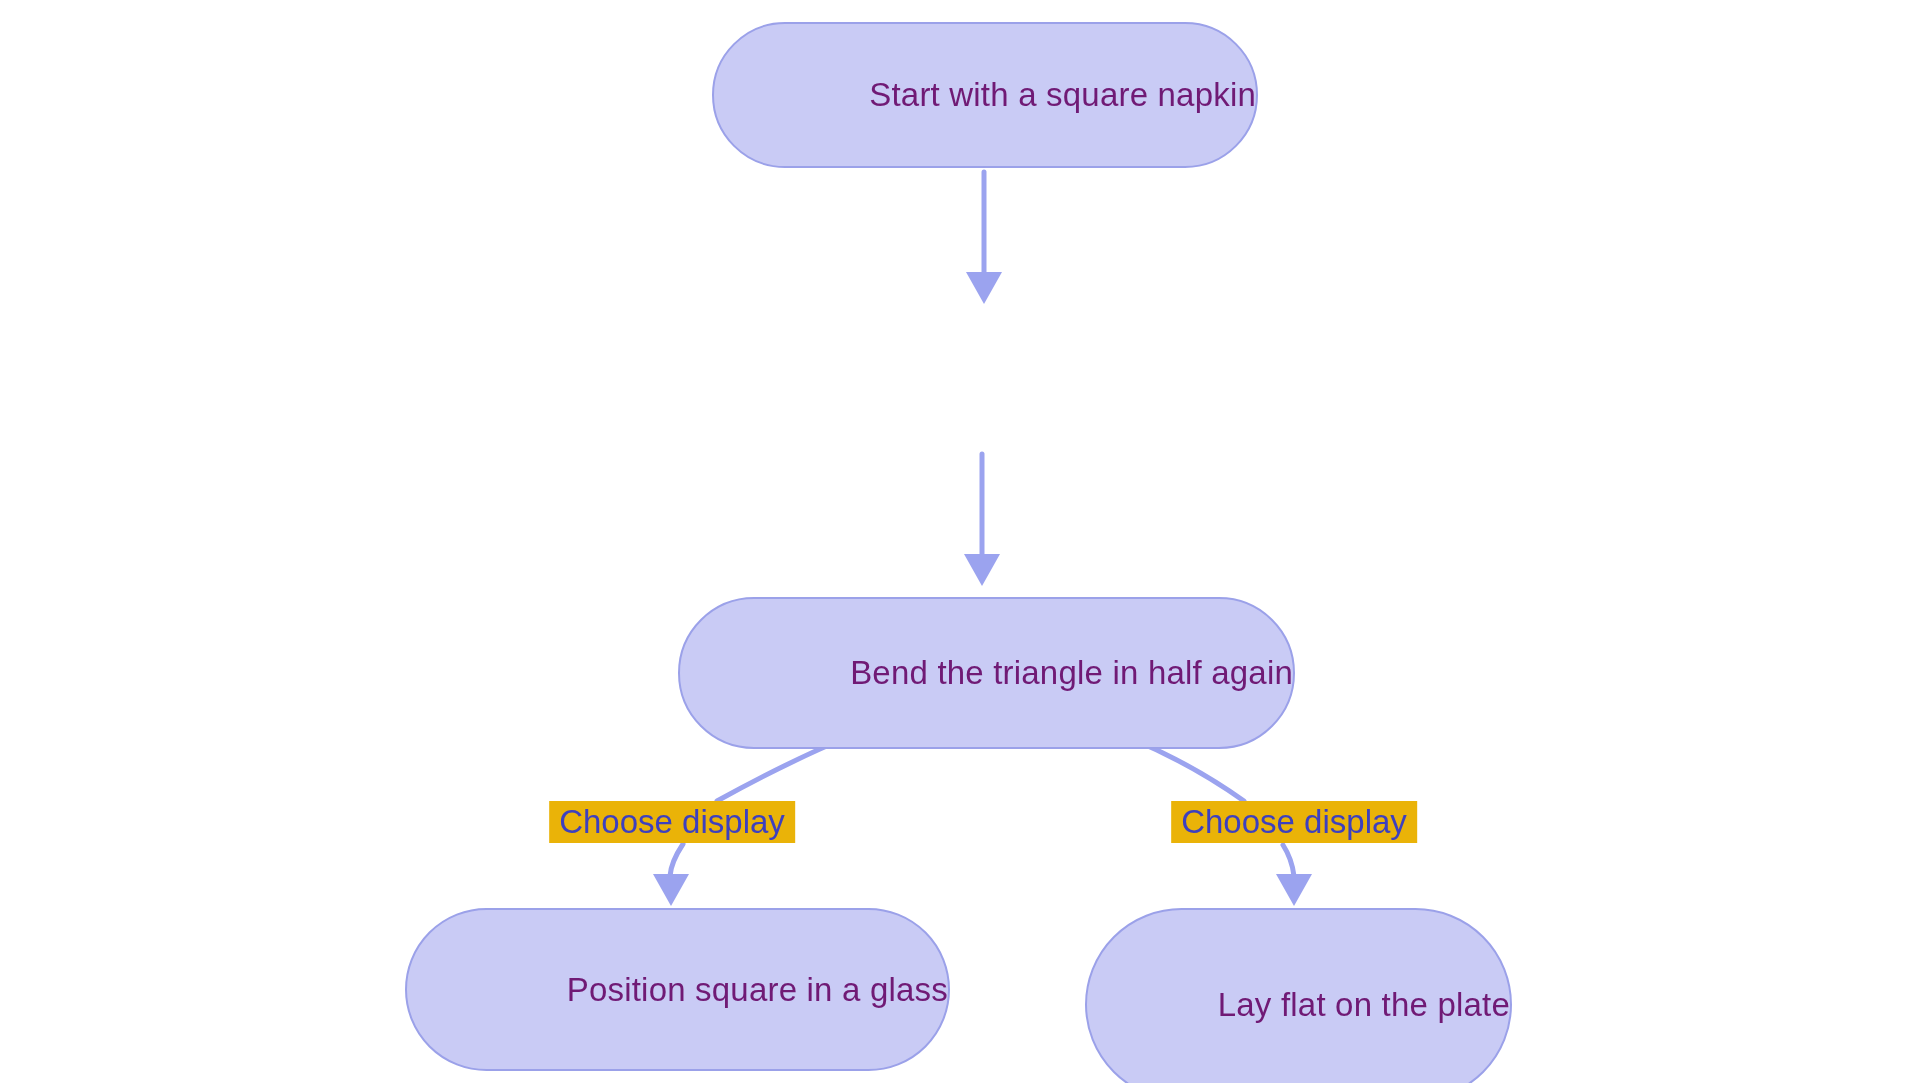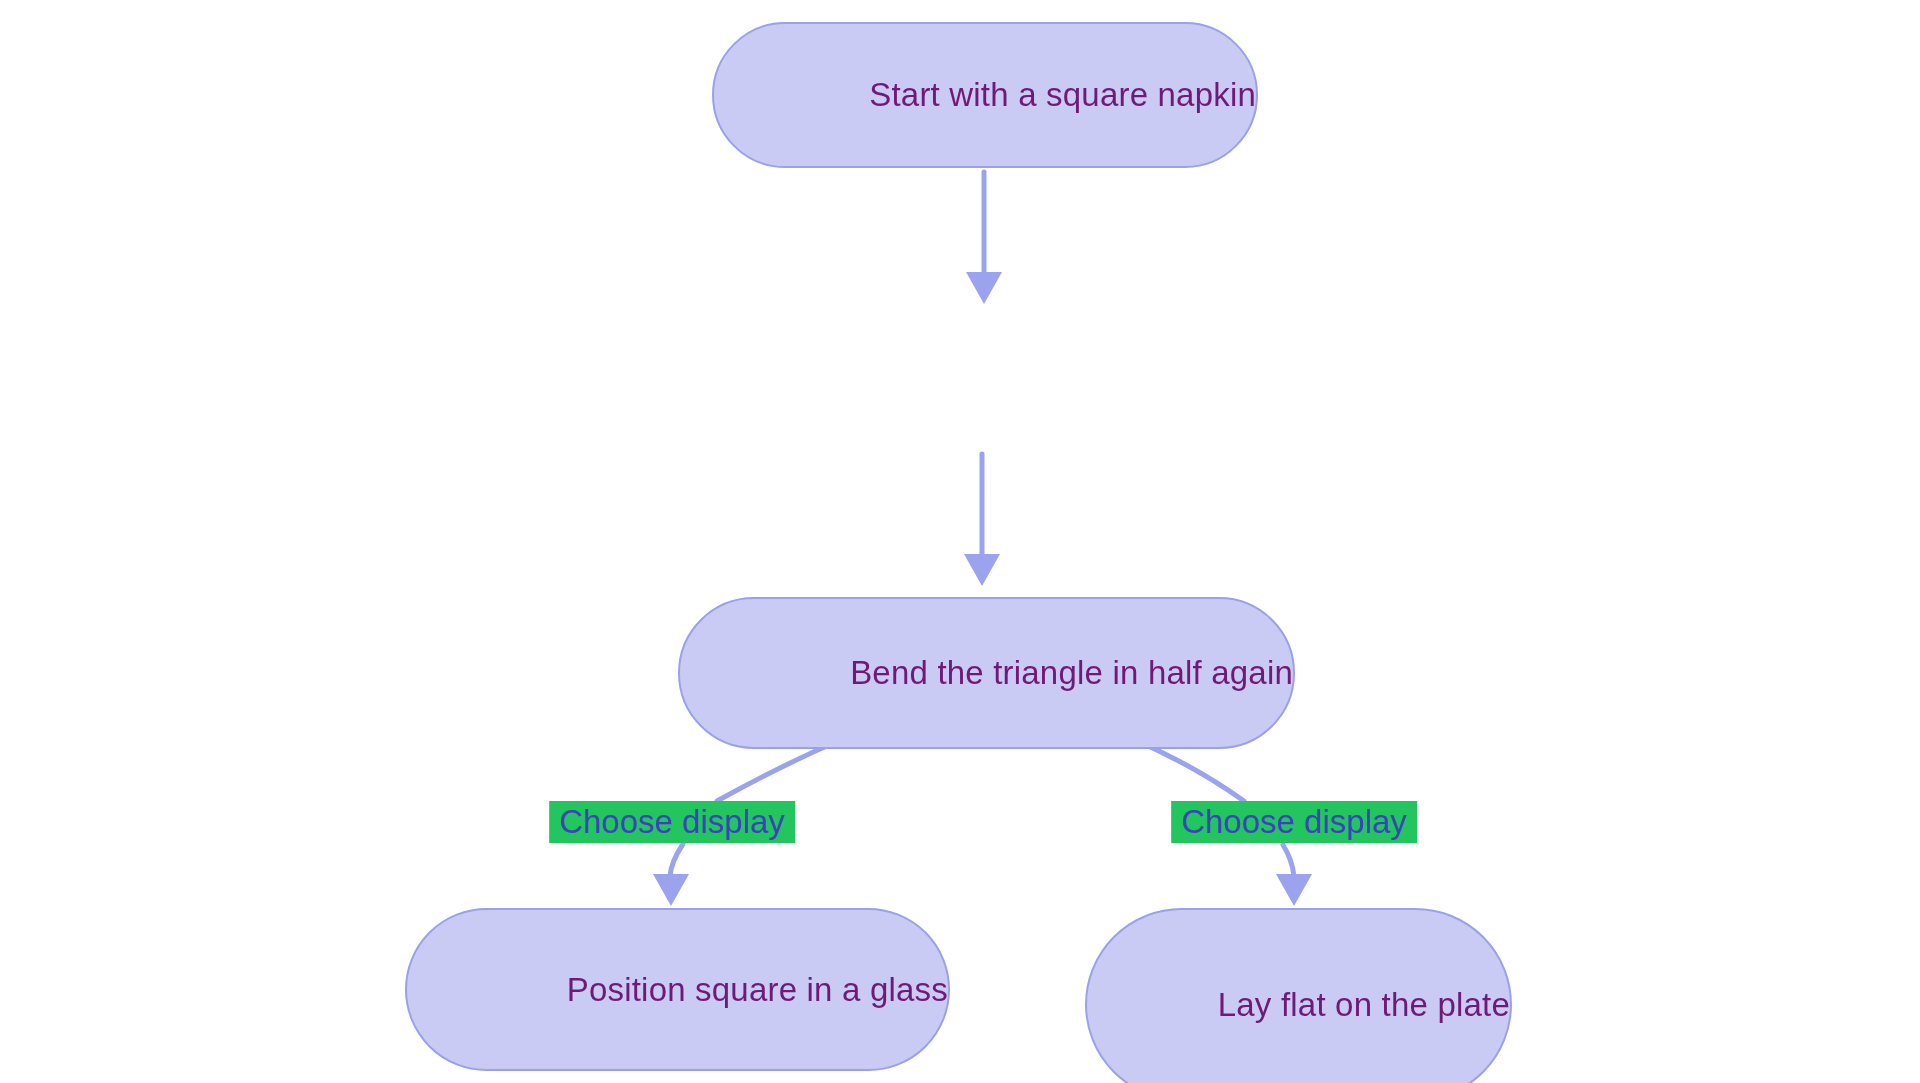--- a/index.html
+++ b/index.html
@@ -39,21 +39,21 @@
   #n1 { left: 712px;  top: 22px;  width: 546px; height: 146px; }
   #n2 { left: 574px;  top: 303px; width: 827px; height: 149px; }
   #n3 { left: 678px;  top: 585px; width: 617px; height: 152px; margin-top: 12px; }
   #n4 { left: 405px;  top: 908px; width: 545px; height: 163px; }
   #n5 { left: 1085px; top: 908px; width: 427px; height: 193px; }
   .edge-label {
     position: absolute;
     transform: translate(-50%, -50%);
     color: #3d40bf;
     font-size: 33px;
-    background: #22c55e;
+    background: #eab308;
     padding: 2px 10px;
     white-space: nowrap;
   }
   #el-left  { left: 672px;  top: 822px; }
   #el-right { left: 1294px; top: 822px; }
 </style>
 </head>
 <body>
 
 <div class="canvas">

